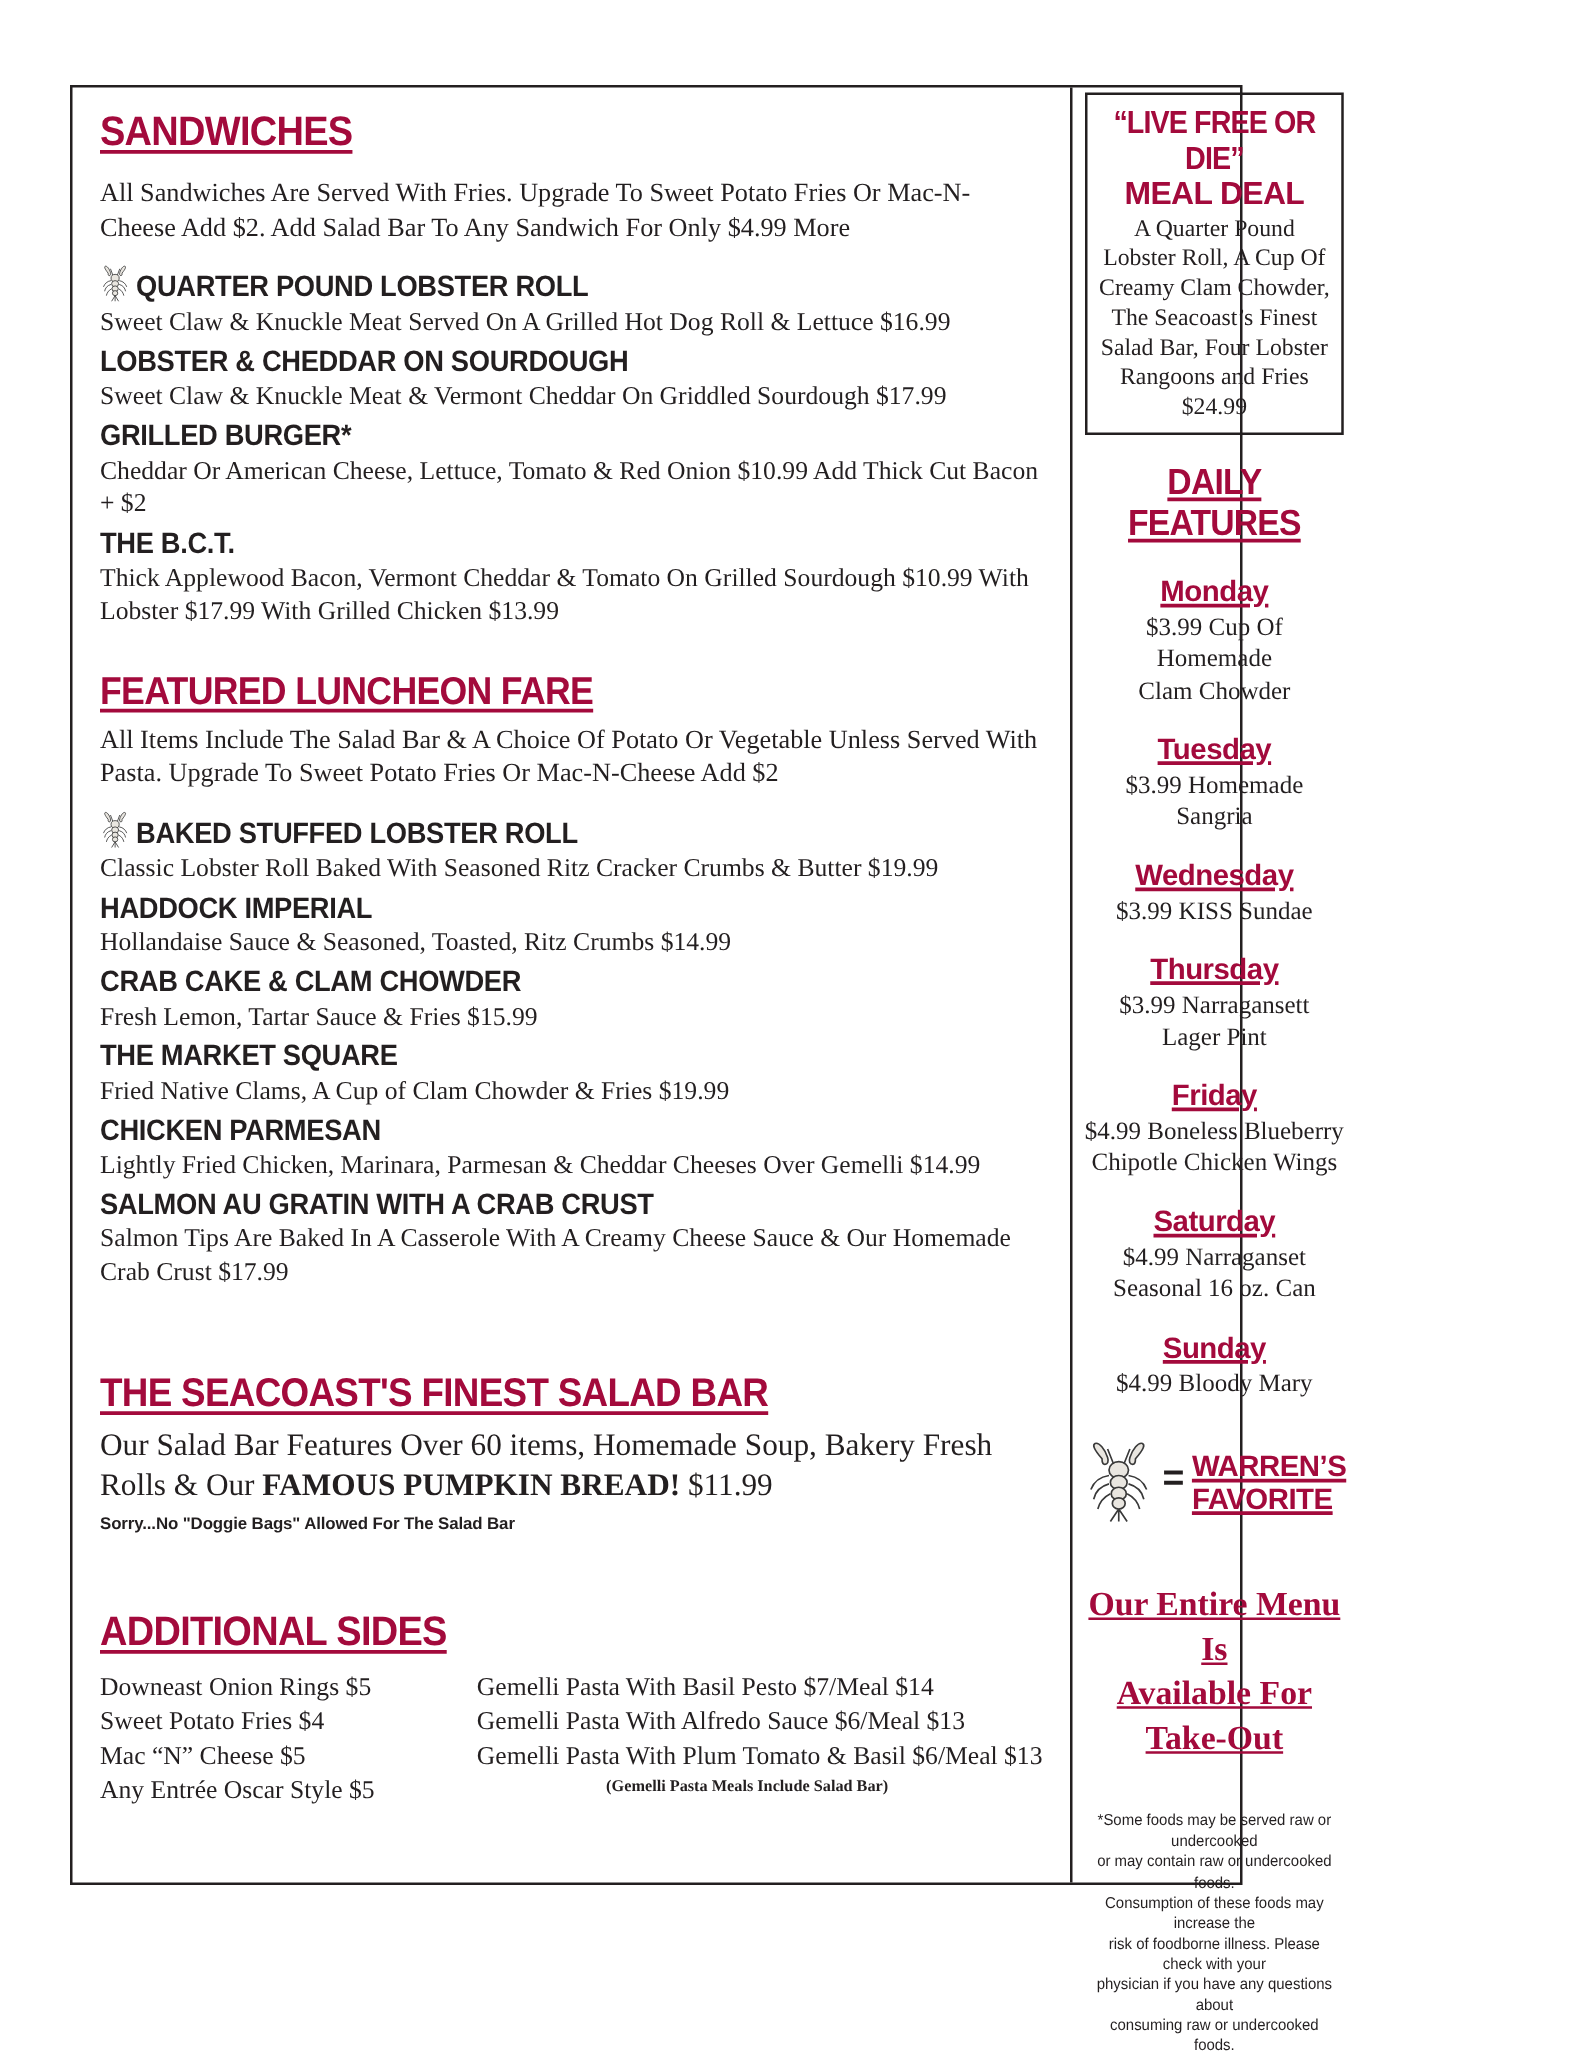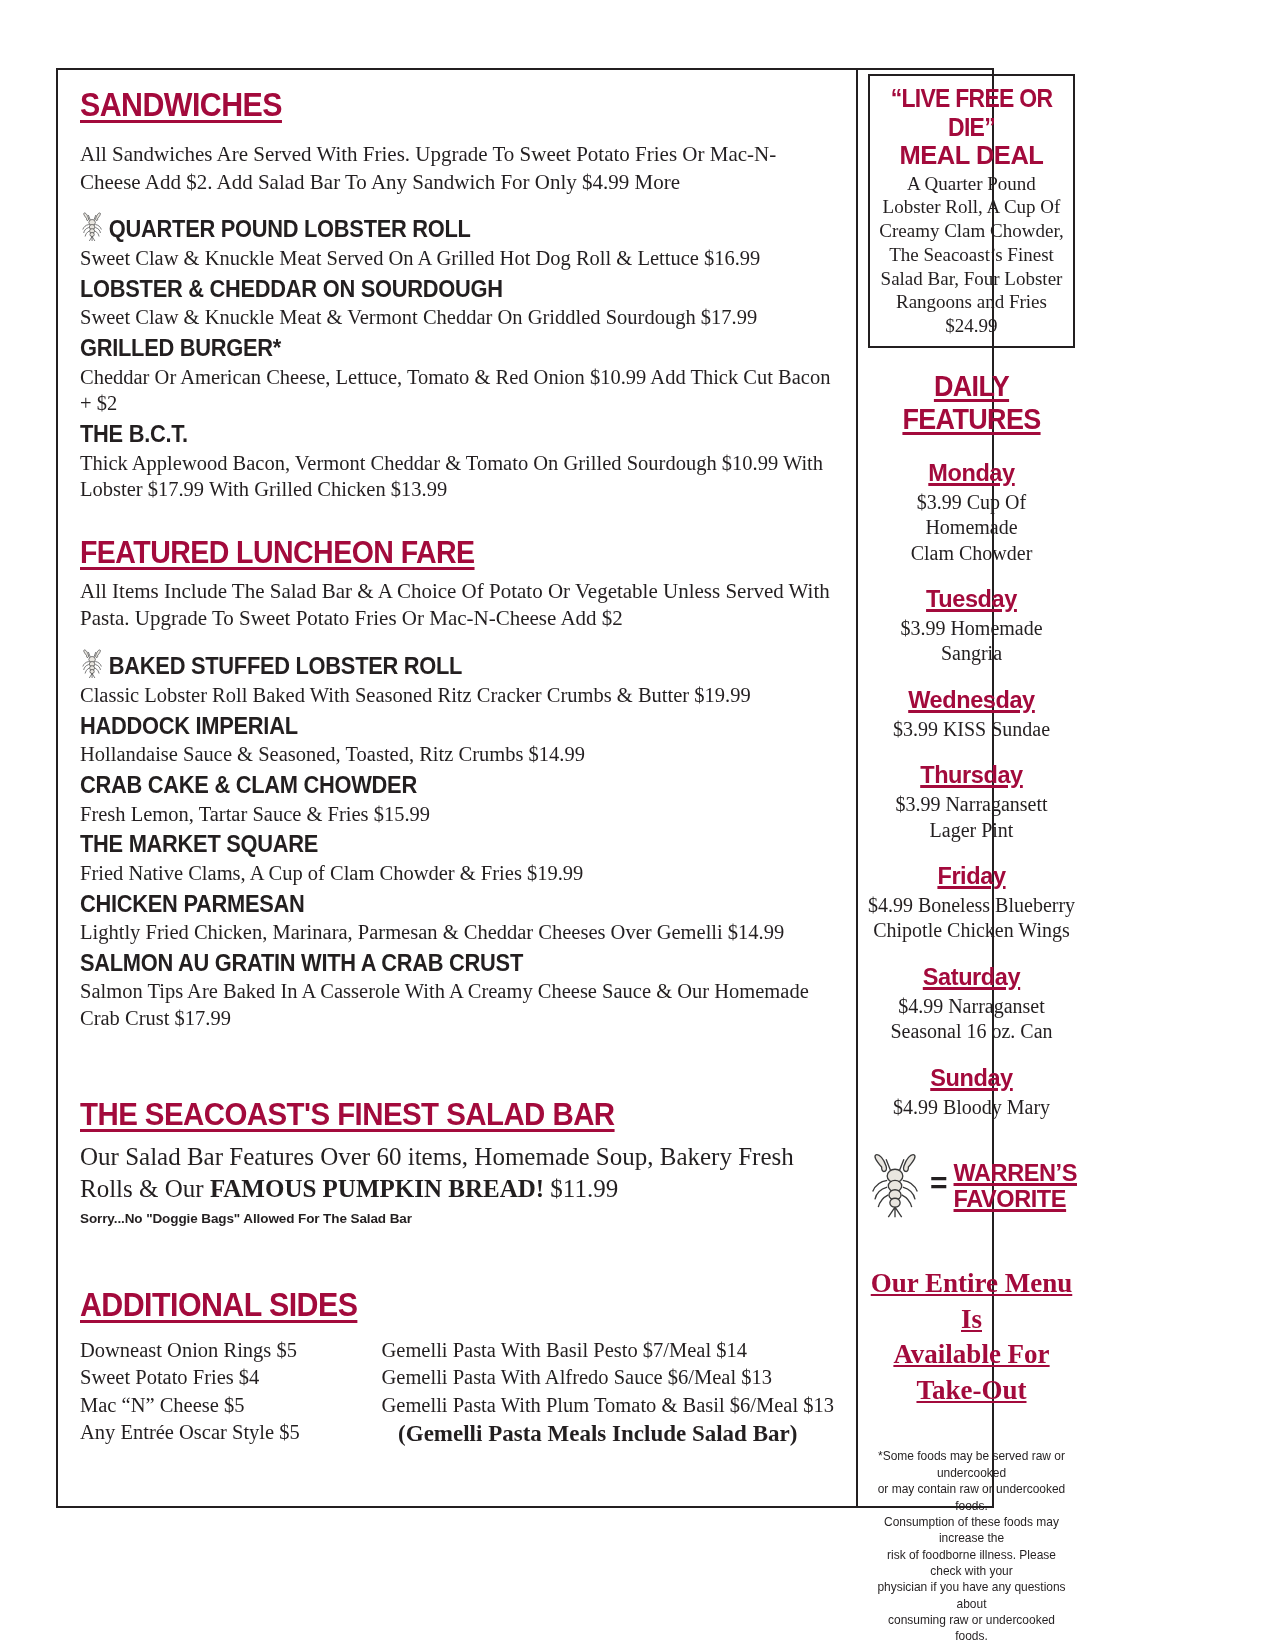--- a/index.html
+++ b/index.html
@@ -126,21 +126,21 @@
   .sides-col-a { width: 310px; }
   .sides-col-b { flex: 1; }
   .side-line {
     font-size: 20.5px;
     line-height: 1.33;
     white-space: nowrap;
   }
   .sides-note {
     font-family: "Liberation Serif", serif;
     font-weight: bold;
-    font-size: 23px;
+    font-size: 13px;
     text-align: center;
     padding-right: 20px;
     margin-top: 2px;
   }
 
   
   .deal-box {
     border: 2px solid #231f20;
     box-sizing: border-box;
     padding: 8px 6px 8px 6px;

